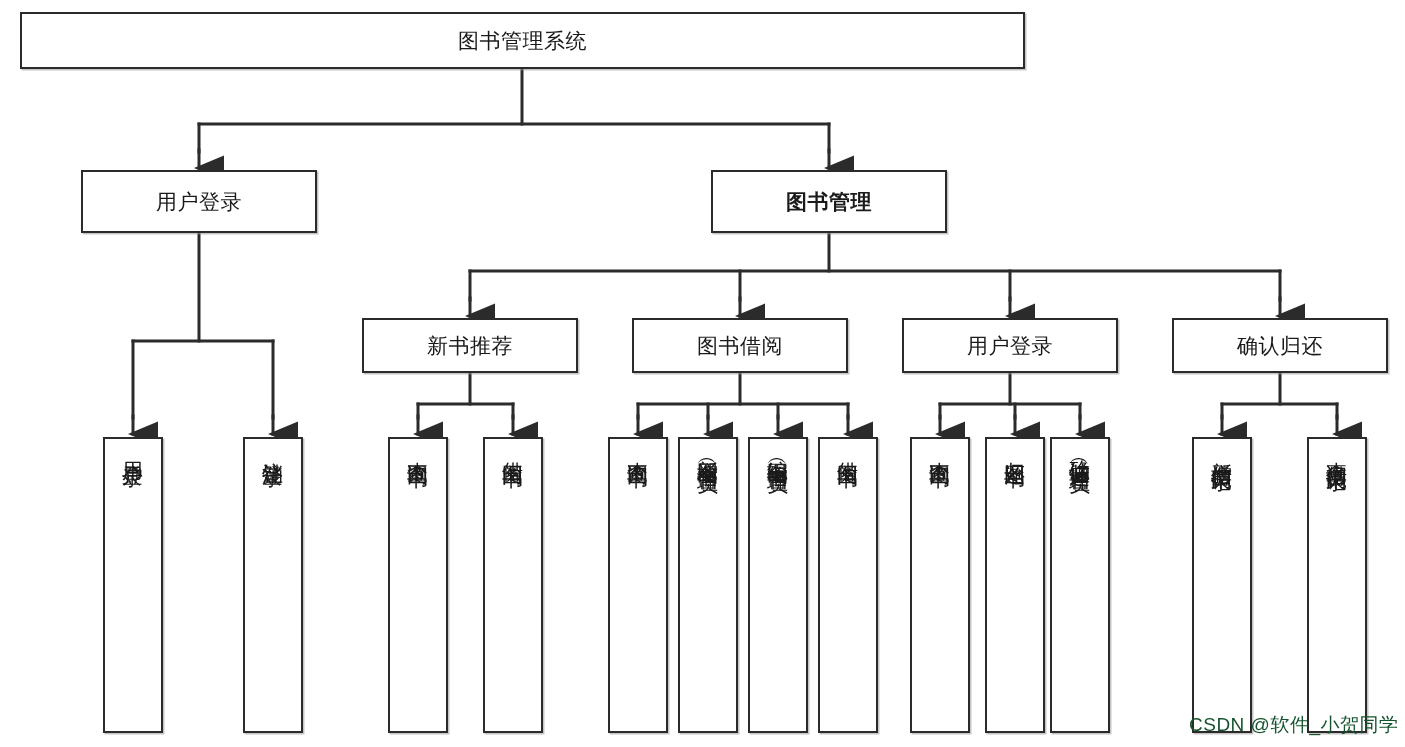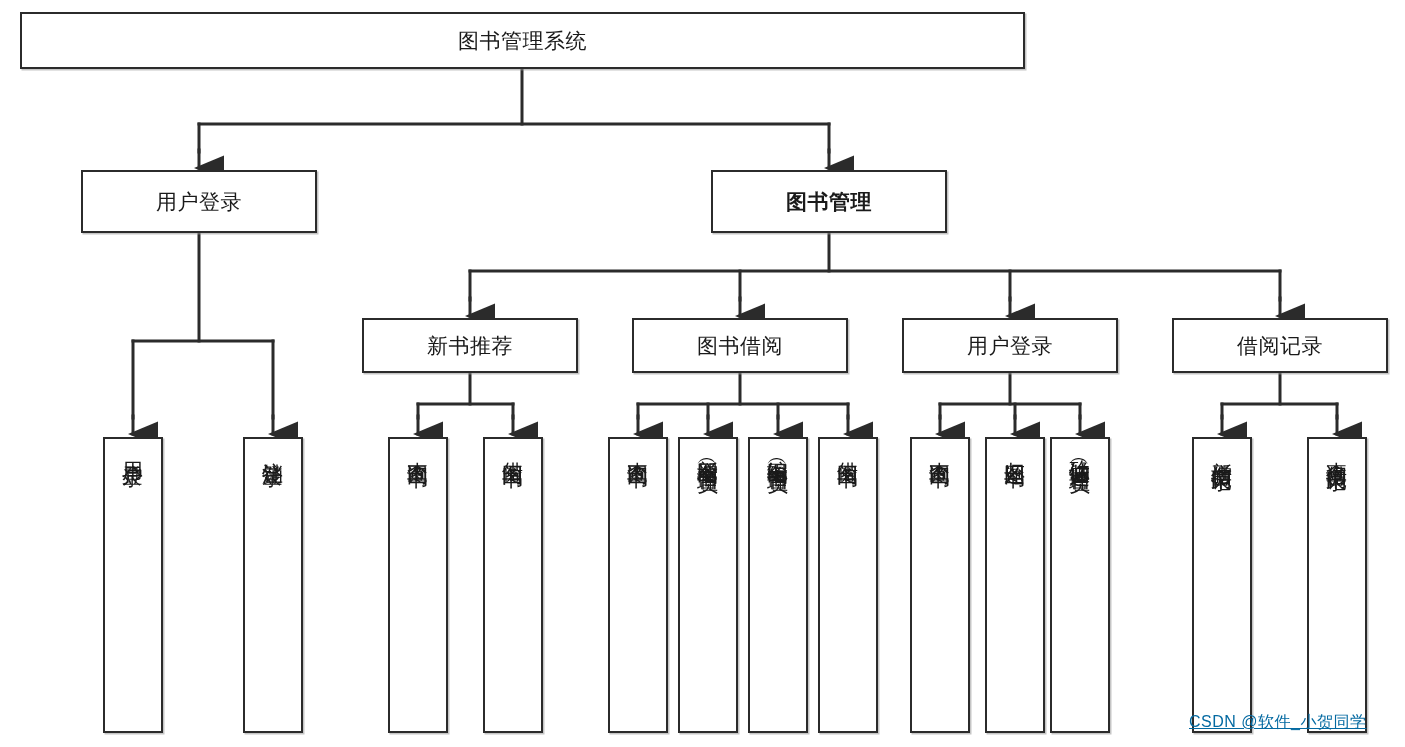--- a/index.html
+++ b/index.html
@@ -60,26 +60,25 @@
     line-height: 1;
     padding-top: 2px;
   }
   .leaf-mid .node-label {
     padding-top: 0;
   }
   #watermark {
     position: absolute;
     left: 1189px;
     top: 712px;
-    font-size: 16px;
-    color: #0369a1;
+    font-size: 19px;
+    color: #14532d;
     letter-spacing: 0.5px;
     white-space: nowrap;
     font-family: "Liberation Sans", "DejaVu Sans", sans-serif;
-    text-decoration: underline;
   }
 </style>
 </head>
 <body>
 
 <div id="diagram-root">
 
   <svg id="tree-svg" viewBox="0 0 1405 747" xmlns="http://www.w3.org/2000/svg">
     <defs>
       <marker id="arrow" viewBox="0 0 12 12" refX="6" refY="10" markerWidth="10" markerHeight="10" orient="auto-start-reverse">
@@ -166,21 +165,21 @@
   <div class="node-box horiz" style="left:362px; top:318px; width:216px; height:55px;align-items:center;">
     <span class="node-label">新书推荐</span>
   </div>
   <div class="node-box horiz" style="left:632px; top:318px; width:216px; height:55px;justify-content:center;">
     <span class="node-label">图书借阅</span>
   </div>
   <div class="node-box horiz" style="left:902px; top:318px; width:216px; height:55px;">
     <span class="node-label">用户登录</span>
   </div>
   <div class="node-box horiz" style="left:1172px; top:318px; width:216px; height:55px;">
-    <span class="node-label">借阅记录</span>
+    <span class="node-label">确认归还</span>
   </div>
 
   <div class="node-box vert" style="left:103px; top:437px; width:60px; height:296px;">
     <span class="node-label">用户登录</span>
   </div>
   <div class="node-box vert" style="left:243px; top:437px; width:60px; height:296px;">
     <span class="node-label">注销登录</span>
   </div>
 
   <div class="node-box vert" style="left:388px; top:437px; width:60px; height:296px;">

